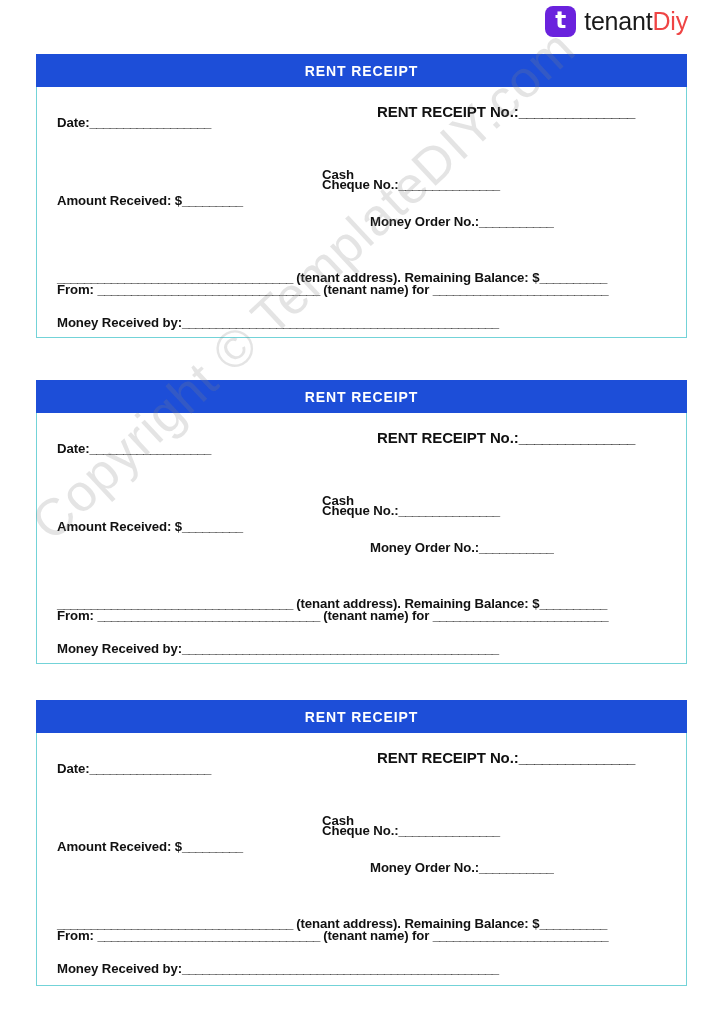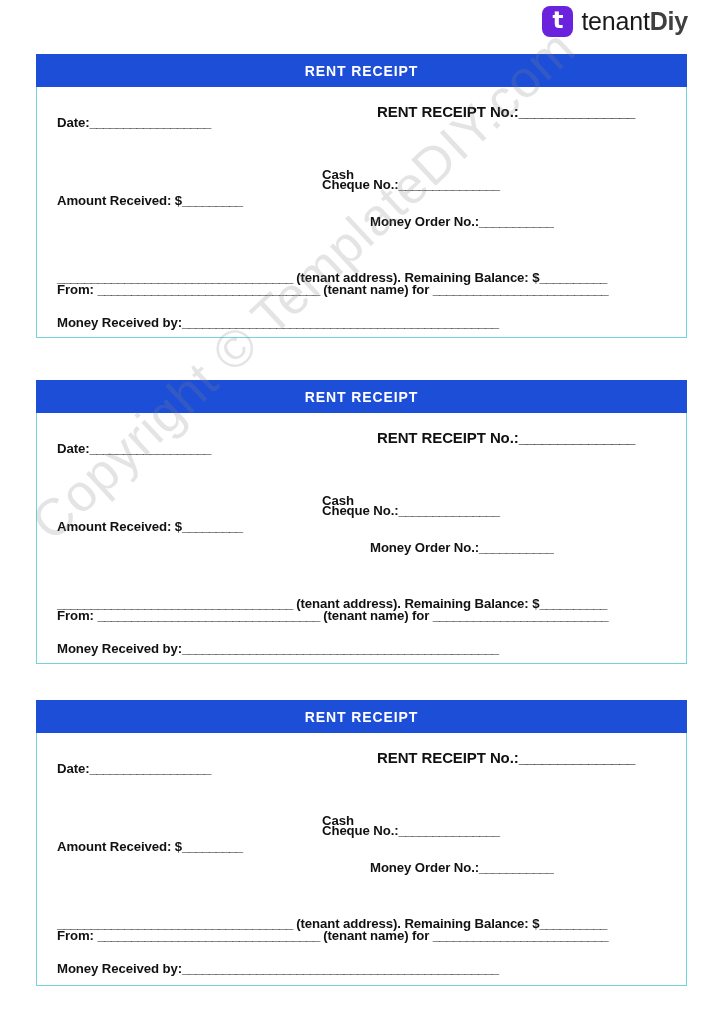--- a/index.html
+++ b/index.html
@@ -70,22 +70,22 @@
     font-size: 25px;
     letter-spacing: -0.2px;
     line-height: 1;
     white-space: nowrap;
   }
   #logo-word-template {
     color: #1a1a1a;
     font-weight: 400;
   }
   #logo-word-diy {
-    color: #404040;
-    font-weight: 700;
+    color: #ef4444;
+    font-weight: 400;
   }
 
   
   .receipt {
     position: absolute;
     left: 36px;
     width: 651px;
     box-sizing: border-box;
     z-index: 2;
   }

